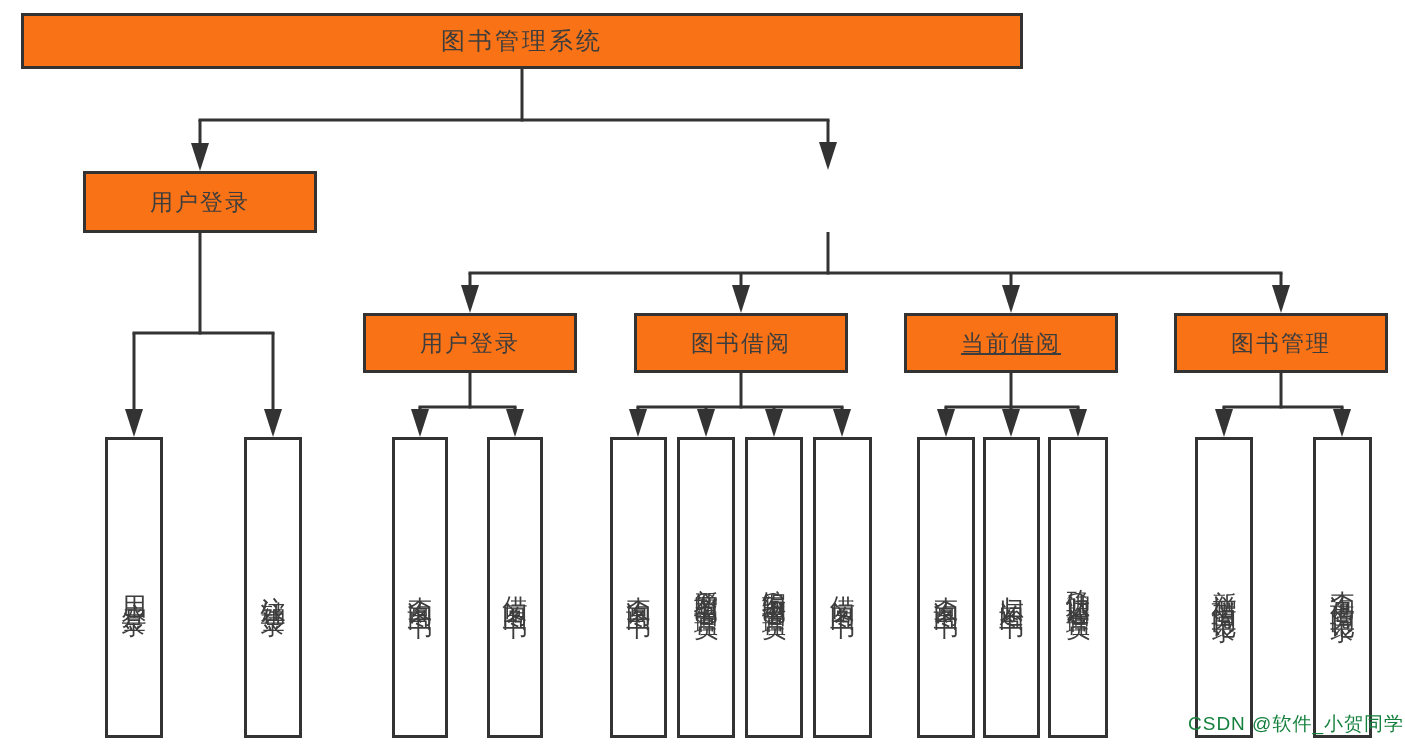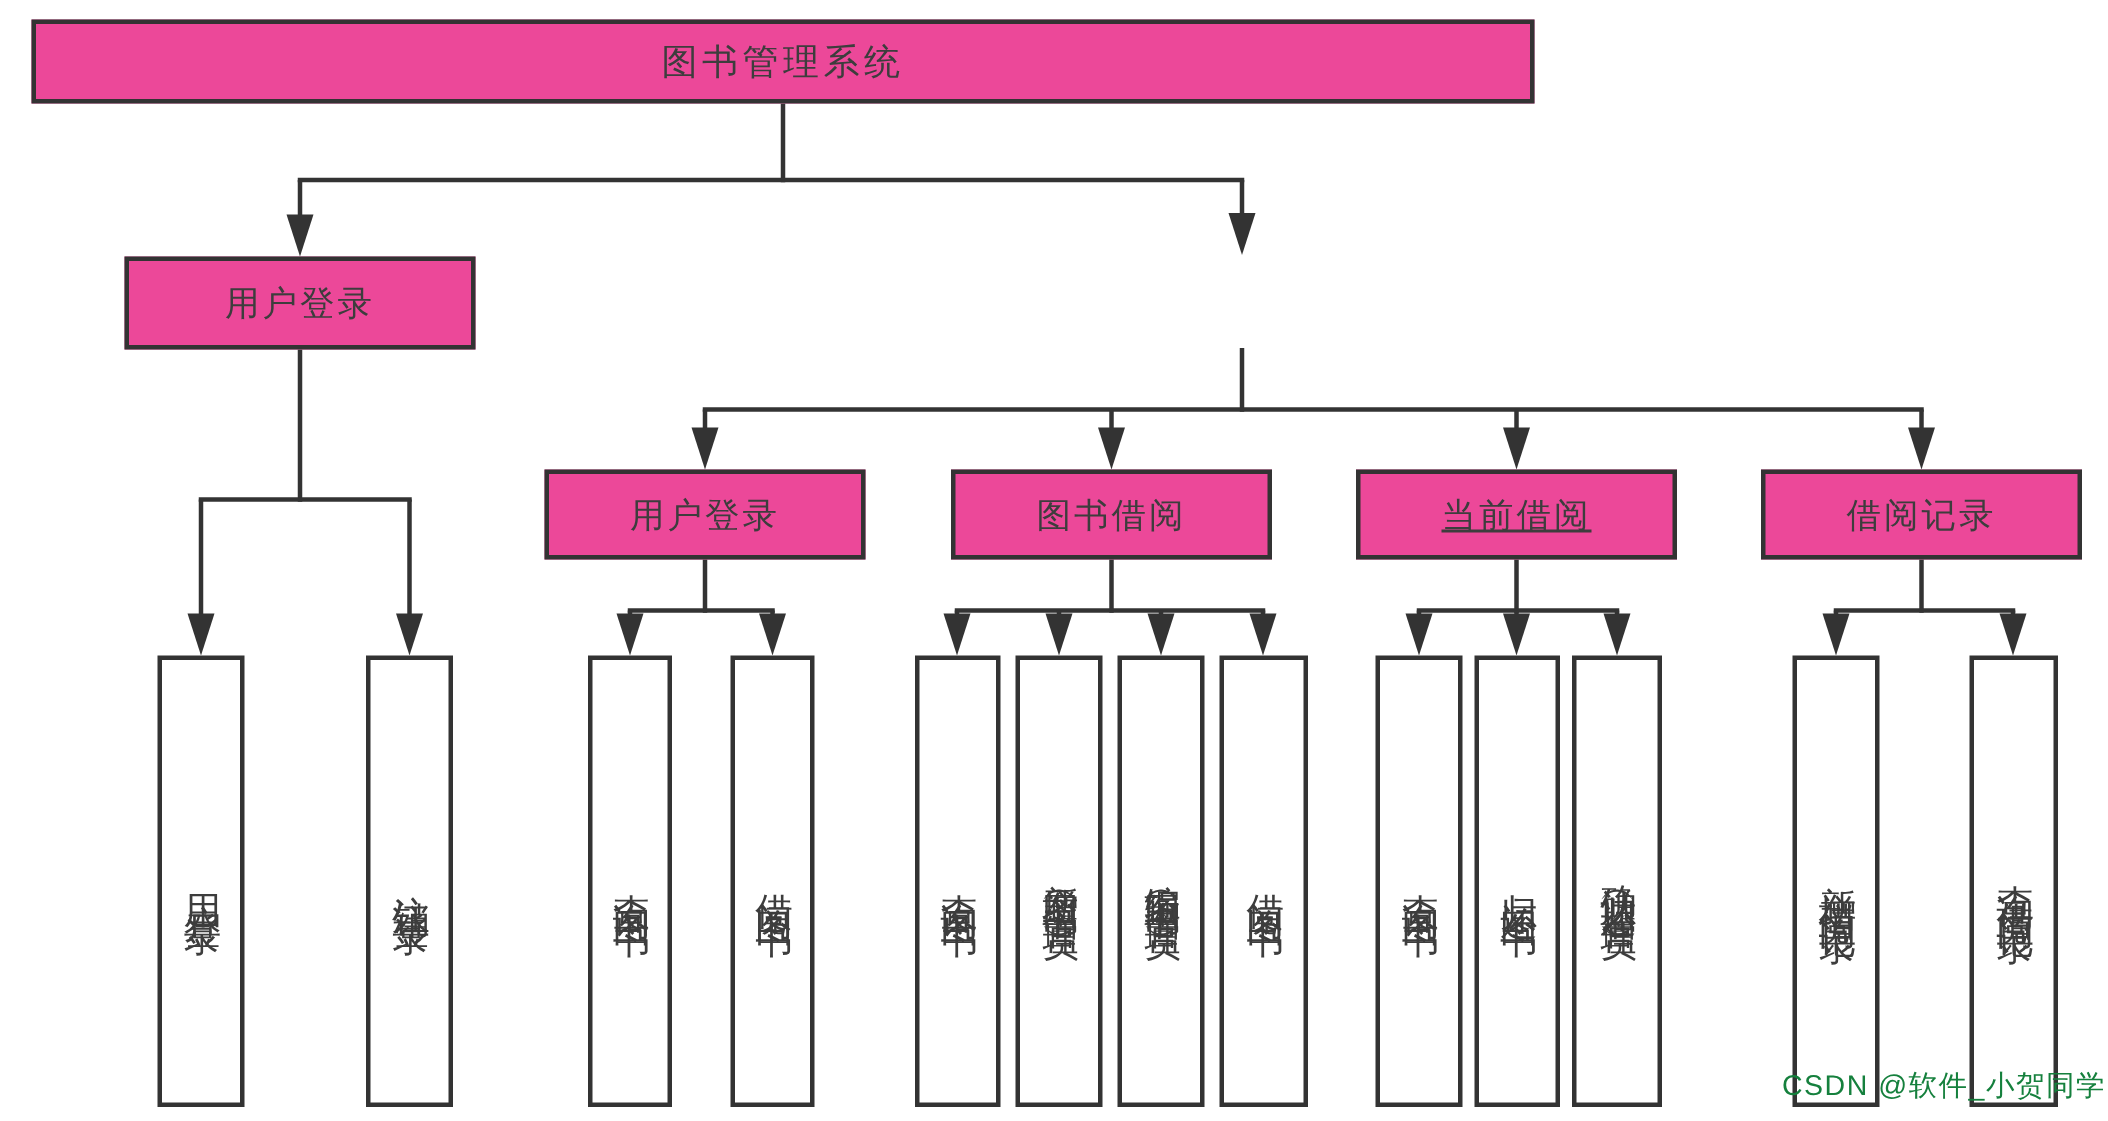--- a/index.html
+++ b/index.html
@@ -3,21 +3,21 @@
 <meta charset="utf-8">
 <style>
   html,body{margin:0;padding:0;}
   body{
     width:1405px;height:747px;background:#ffffff;position:relative;overflow:hidden;
     font-family:"Liberation Sans","DejaVu Sans",sans-serif;
   }
   #stage{position:absolute;left:0;top:0;width:1405px;height:747px;}
   svg.connectors{position:absolute;left:0;top:0;width:1405px;height:747px;z-index:1;}
   .hbox{
-    position:absolute;box-sizing:border-box;border:3px solid #333333;background:#ec4899;
+    position:absolute;box-sizing:border-box;border:3px solid #333333;background:#f97316;
     display:flex;align-items:center;justify-content:center;
     color:#3d3d3d;font-size:23px;letter-spacing:2px;z-index:2;white-space:nowrap;
   }
   .hbox.root{font-size:24px;letter-spacing:3px;}
   .vbox{
     position:absolute;top:437px;height:301px;box-sizing:border-box;border:3px solid #333333;
     background:#ffffff;z-index:2;
     writing-mode:vertical-rl;text-orientation:mixed;
     display:flex;align-items:center;justify-content:center;
     color:#3d3d3d;font-size:25px;letter-spacing:6px;line-height:1;
@@ -99,21 +99,21 @@
     </g>
   </svg>
 
   <div class="hbox root" style="left:21px;top:13px;width:1002px;height:56px;">图书管理系统</div>
 
   <div class="hbox" style="left:83px;top:171px;width:234px;height:62px;">用户登录</div>
 
   <div class="hbox" style="left:363px;top:313px;width:214px;height:60px;">用户登录</div>
   <div class="hbox" style="left:634px;top:313px;width:214px;height:60px;">图书借阅</div>
   <div class="hbox" style="left:904px;top:313px;width:214px;height:60px;text-decoration:underline;">当前借阅</div>
-  <div class="hbox" style="left:1174px;top:313px;width:214px;height:60px;">借阅记录</div>
+  <div class="hbox" style="left:1174px;top:313px;width:214px;height:60px;">图书管理</div>
 
   <div class="vbox" style="left:105px;width:58px;">用户登录</div>
   <div class="vbox" style="left:244px;width:58px;">注销登录</div>
 
   <div class="vbox" style="left:392px;width:56px;">查询图书</div>
   <div class="vbox" style="left:487px;width:56px;">借阅图书</div>
 
   <div class="vbox" style="left:610px;width:57px;">查询图书</div>
   <div class="vbox long" style="left:677px;width:58px;">新增图书（管理员）</div>
   <div class="vbox long" style="left:745px;width:58px;">编辑图书（管理员）</div>

